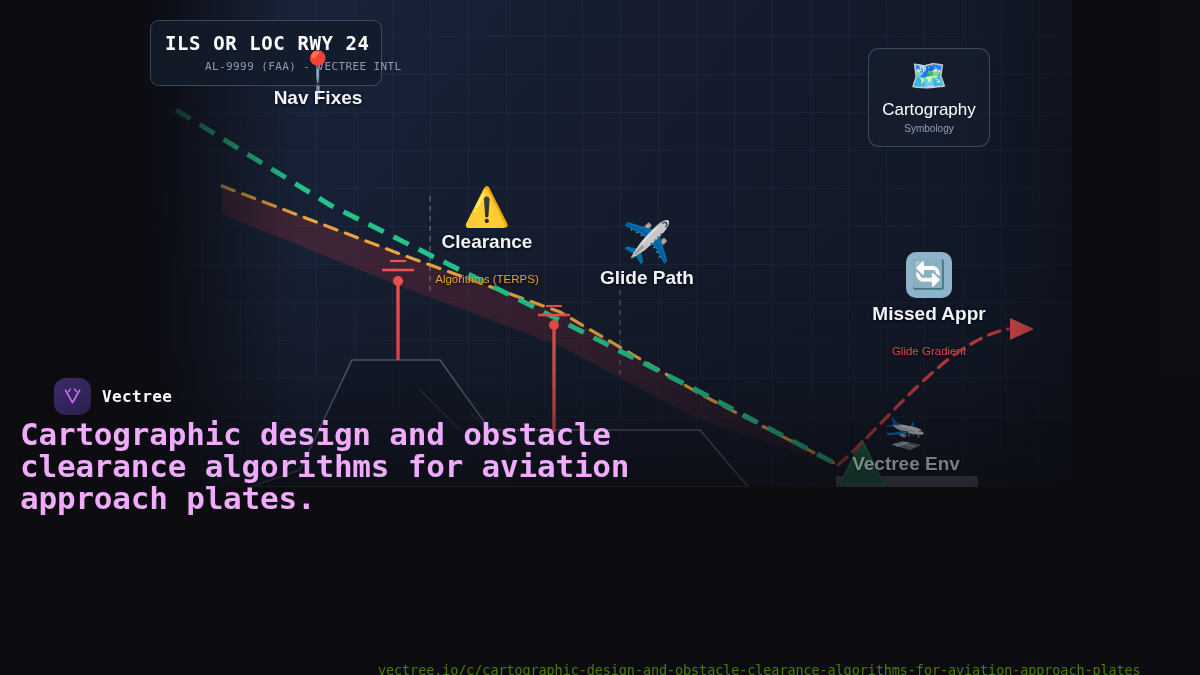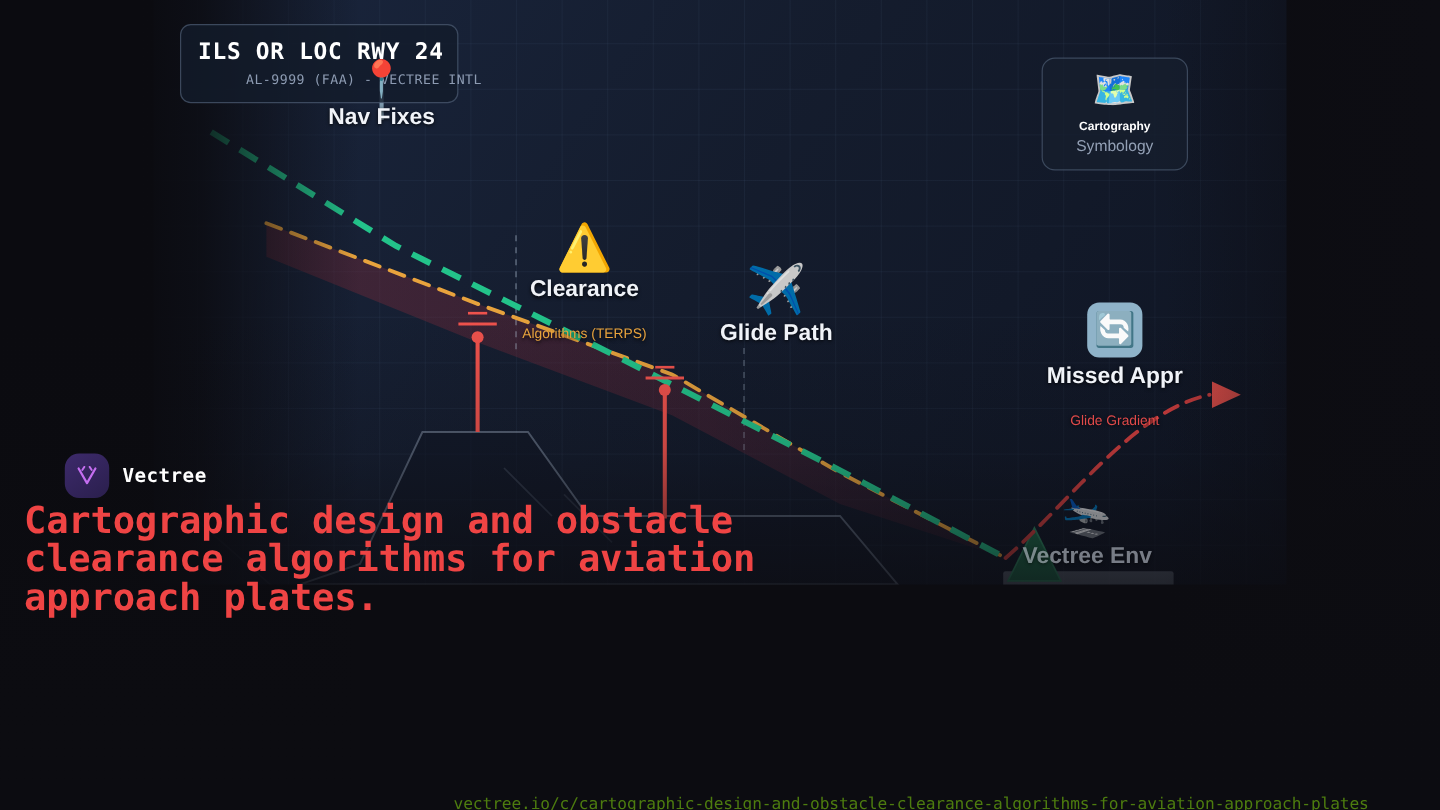--- a/index.html
+++ b/index.html
@@ -98,40 +98,40 @@
 
   
   .carto-card {
     position:absolute; left:868px; top:48px; width:122px;
     border:1px solid rgba(150,175,205,0.30);
     border-radius:11px;
     background:rgba(22,30,46,0.72);
     padding:12px 8px 12px 8px; text-align:center;
   }
   .carto-card .emoji { font-size:30px; line-height:1; display:block; }
-  .carto-card .ctitle { font-size:10px; font-weight:bold; color:#ffffff; margin-top:9px; }
-  .carto-card .csub { font-size:13px; color:#93a0b5; margin-top:3px; }
+  .carto-card .ctitle { font-size:17px; font-weight:normal; color:#ffffff; margin-top:9px; }
+  .carto-card .csub { font-size:10px; color:#93a0b5; margin-top:3px; }
 
   
   .brand { position:absolute; left:22px; top:378px; display:flex; align-items:center; gap:11px;margin-left:32px; }
   .brand-mark {
     width:37px; height:37px; border-radius:12px;
     background:linear-gradient(145deg,#3d2a6b 0%, #2a1f4d 100%);
     display:flex; align-items:center; justify-content:center;
   }
   .brand-name {
     font-family:"DejaVu Sans Mono", monospace;
     font-size:16px; font-weight:bold; color:#ffffff; letter-spacing:0.4px;
   }
 
   .headline {
     position:absolute; left:20px; top:418px; width:760px;
     font-family:"DejaVu Sans Mono", monospace;
     font-weight:bold; font-size:31px; line-height:32px;
-    color:#ef4444; letter-spacing:-0.2px;
+    color:#f0abfc; letter-spacing:-0.2px;
   }
 
   .url {
     position:absolute; left:378px; top:622px;
     font-family:"DejaVu Sans Mono", monospace;
     font-size:13.5px; color:#4d7c0f; letter-spacing:-0.1px; white-space:nowrap;margin-top:40px;
   }
 </style>
 </head>
 <body>

